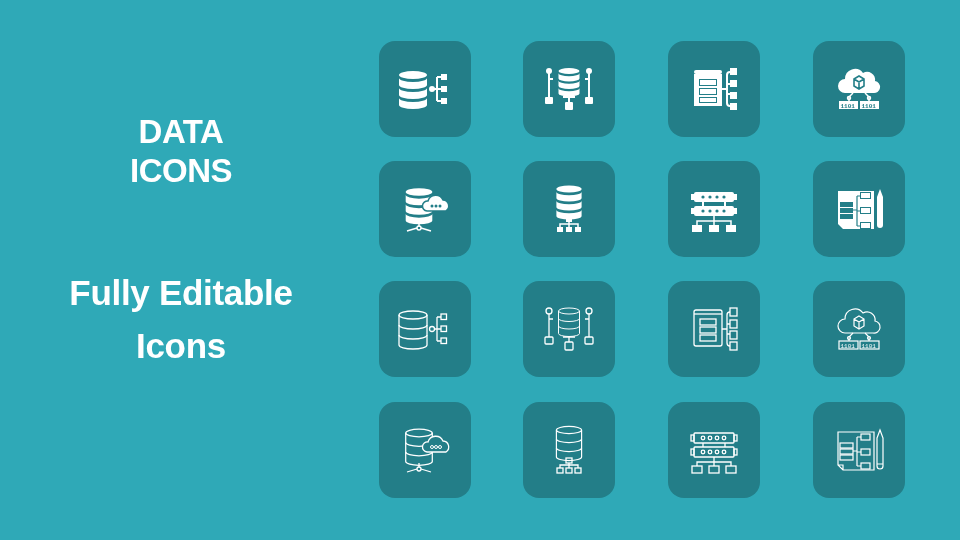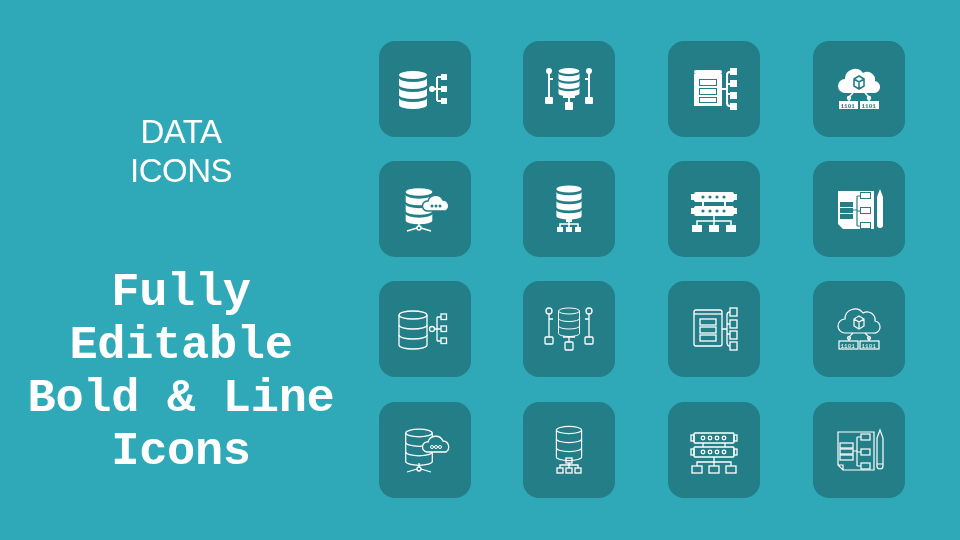--- a/index.html
+++ b/index.html
@@ -4,49 +4,48 @@
 <style>
   html, body { margin: 0; padding: 0; }
   body {
     width: 960px; height: 540px; overflow: hidden;
     background: #2fa9b7;
     font-family: "Liberation Sans", "DejaVu Sans", sans-serif;
     position: relative;
   }
   .title-block {
     position: absolute; left: 0; top: 112px; width: 362px;
-    text-align: center; color: #ffffff; font-weight: normal;
+    text-align: center; color: #ffffff; font-weight: bold;
   }
   .title-line {
     font-size: 33px; line-height: 39px; letter-spacing: -0.5px;
   }
   .subtitle-block {
     position: absolute; left: 0; top: 266px; width: 362px;
     text-align: center; color: #ffffff; font-weight: bold;
   }
   .subtitle-line {
-    font-size: 47px; line-height: 53px; letter-spacing: -0.3px; font-family: Liberation Mono, monospace;
+    font-size: 35px; line-height: 53px; letter-spacing: -0.3px;
   }
   .tile {
     position: absolute; width: 92px; height: 96px;
     background: #237e88; border-radius: 16px;
     display: flex; align-items: center; justify-content: center;
   }
   .tile svg { width: 64px; height: 64px; display: block; }
 </style>
 </head>
 <body>
 
 <div class="title-block">
   <div class="title-line">DATA</div>
   <div class="title-line">ICONS</div>
 </div>
 <div class="subtitle-block">
   <div class="subtitle-line">Fully Editable</div>
-  <div class="subtitle-line">Bold &amp; Line</div>
   <div class="subtitle-line">Icons</div>
 </div>
 
 <svg width="0" height="0" style="position:absolute">
   <defs>
 
     <g id="db-bold">
       <ellipse cx="0" cy="0" rx="14" ry="4"></ellipse>
       <path d="M-14 3 v7 a14 4 0 0 0 28 0 v-7 a14 4 0 0 1 -28 0z"></path>
       <path d="M-14 13 v7 a14 4 0 0 0 28 0 v-7 a14 4 0 0 1 -28 0z"></path>

